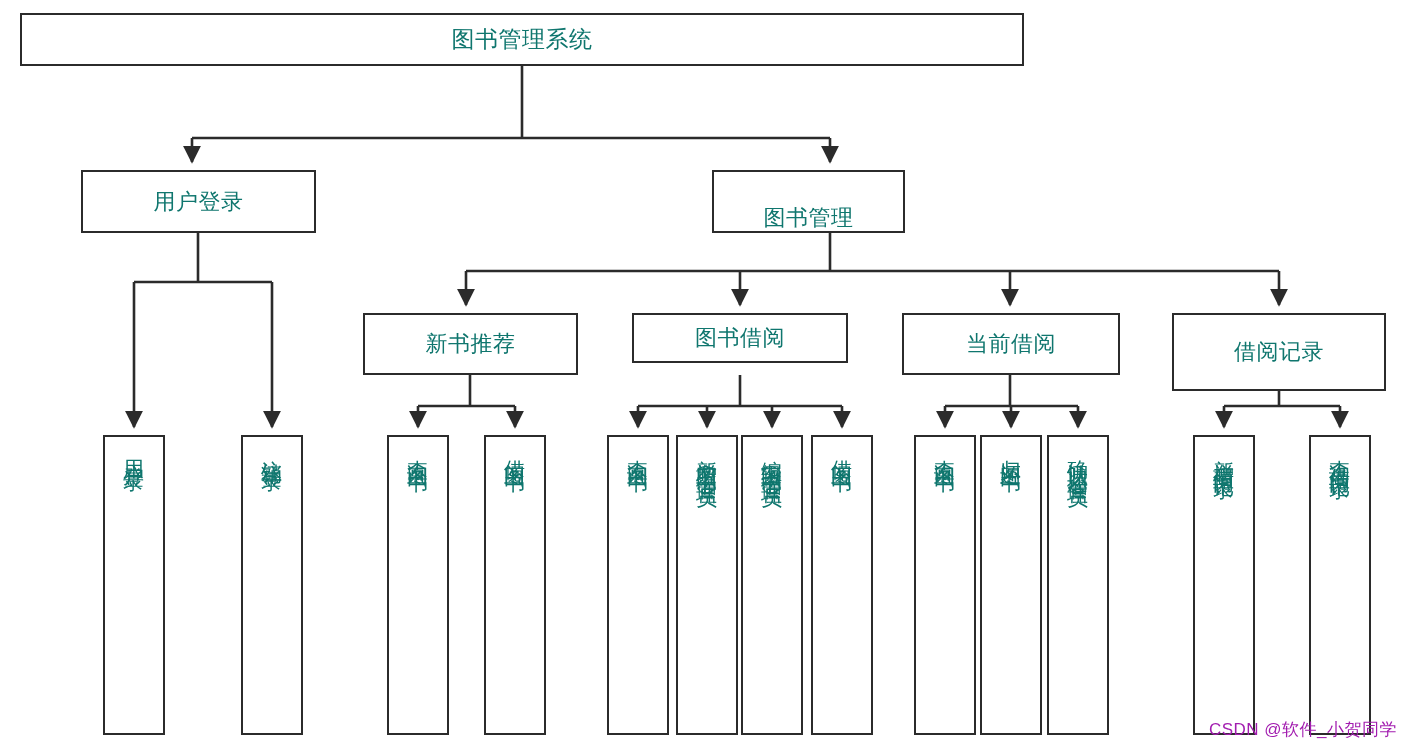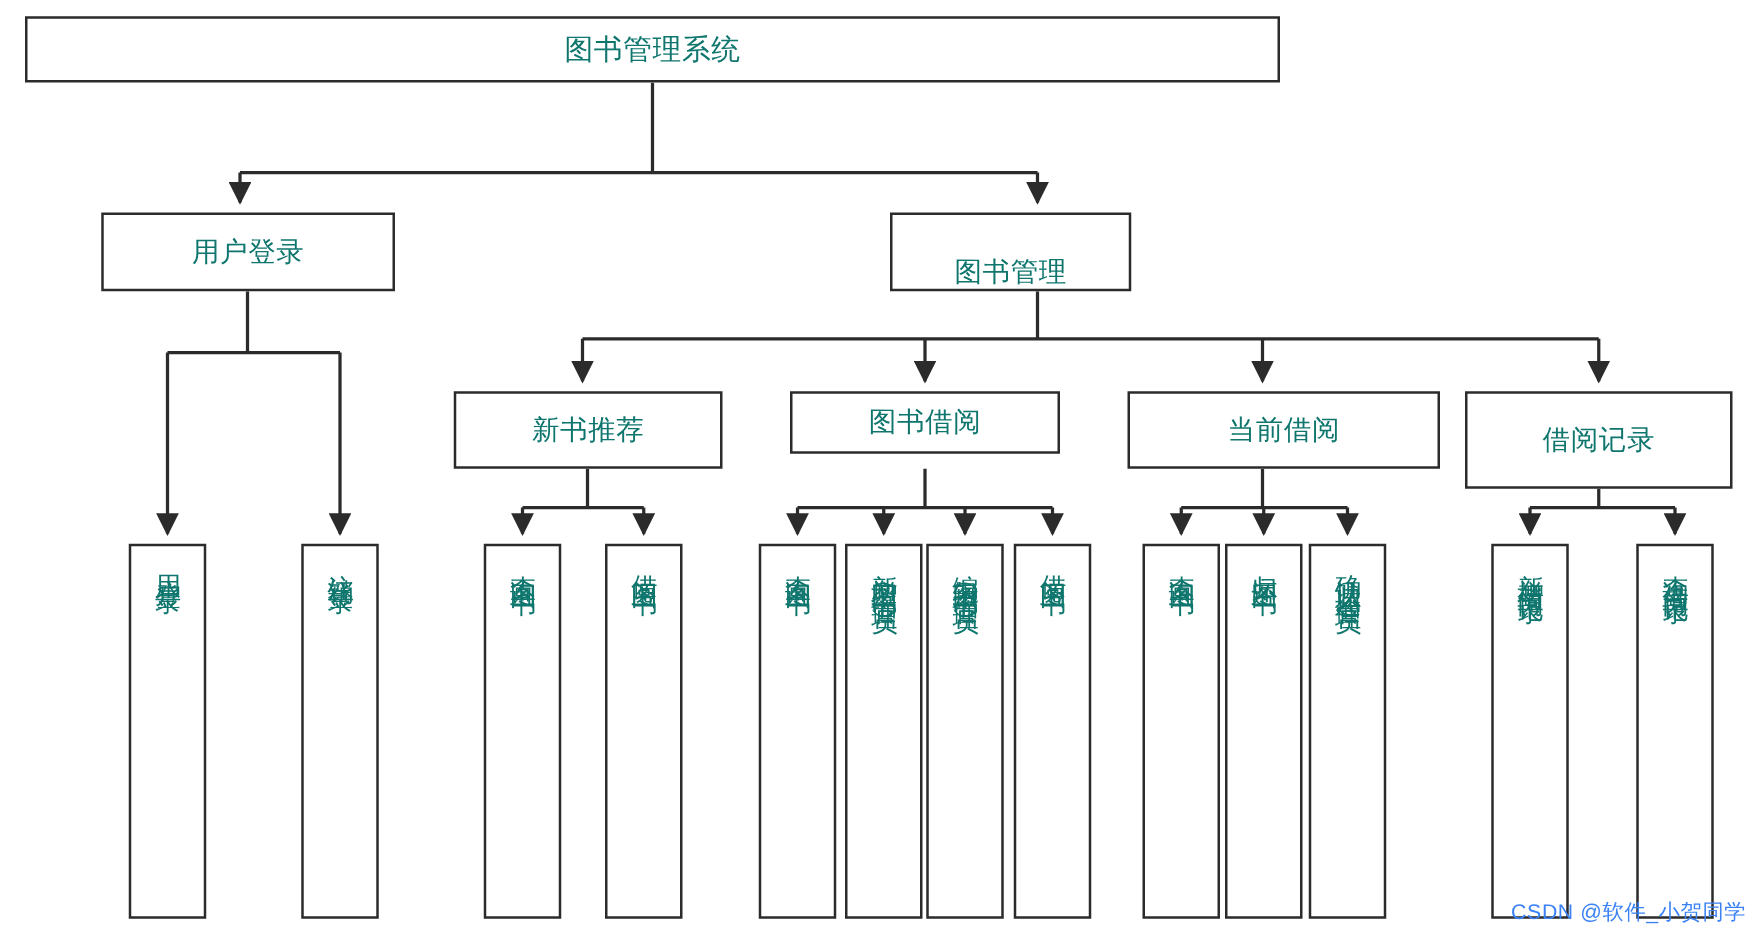--- a/index.html
+++ b/index.html
@@ -61,21 +61,21 @@
     text-orientation: upright;
     letter-spacing: 4px;
     line-height: 1;
     white-space: nowrap;
   }
   .watermark {
     position: absolute;
     right: 8px;
     bottom: 6px;
     font-size: 17px;
-    color: #3b82f6;
+    color: #a21caf;
     z-index: 5;
     white-space: nowrap;
     letter-spacing: 0.5px;
     margin-top: 48px;
   }
 </style>
 </head>
 <body>
 
 <div id="diagram-root">
@@ -140,21 +140,21 @@
   <div class="node h" style="left:712px; top:170px; width:193px; height:63px;align-items:flex-end;">
     <span class="node-label">图书管理</span>
   </div>
 
   <div class="node h" style="left:363px; top:313px; width:215px; height:62px;">
     <span class="node-label">新书推荐</span>
   </div>
   <div class="node h" style="left:632px; top:313px; width:216px; height:50px;">
     <span class="node-label">图书借阅</span>
   </div>
-  <div class="node h" style="left:902px; top:313px; width:250px; height:62px;">
+  <div class="node h" style="left:902px; top:313px; width:218px; height:62px;">
     <span class="node-label">当前借阅</span>
   </div>
   <div class="node h" style="left:1172px; top:313px; width:214px; height:78px;">
     <span class="node-label">借阅记录</span>
   </div>
 
   <div class="node v" style="left:103px; top:435px; width:62px; height:300px;">
     <span class="node-label">用户登录</span>
   </div>
   <div class="node v" style="left:241px; top:435px; width:62px; height:300px;">

